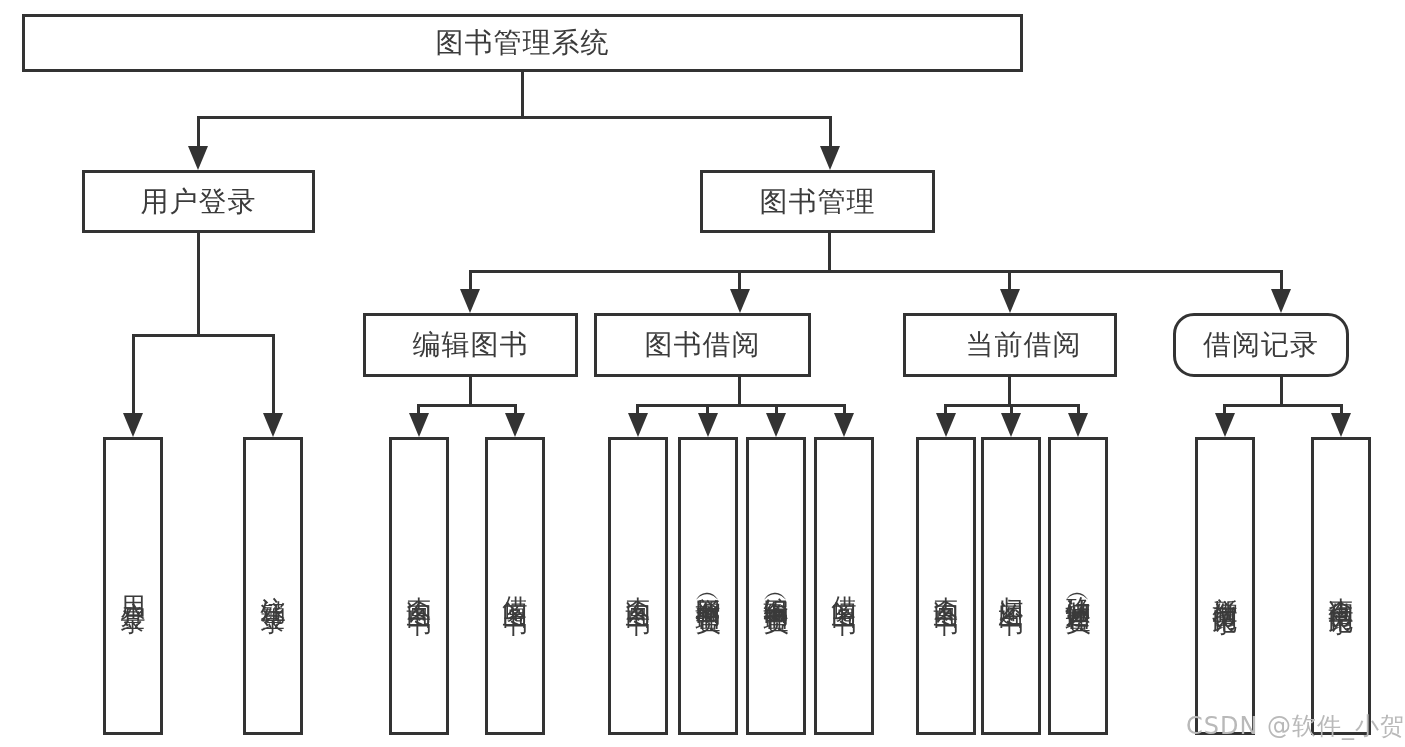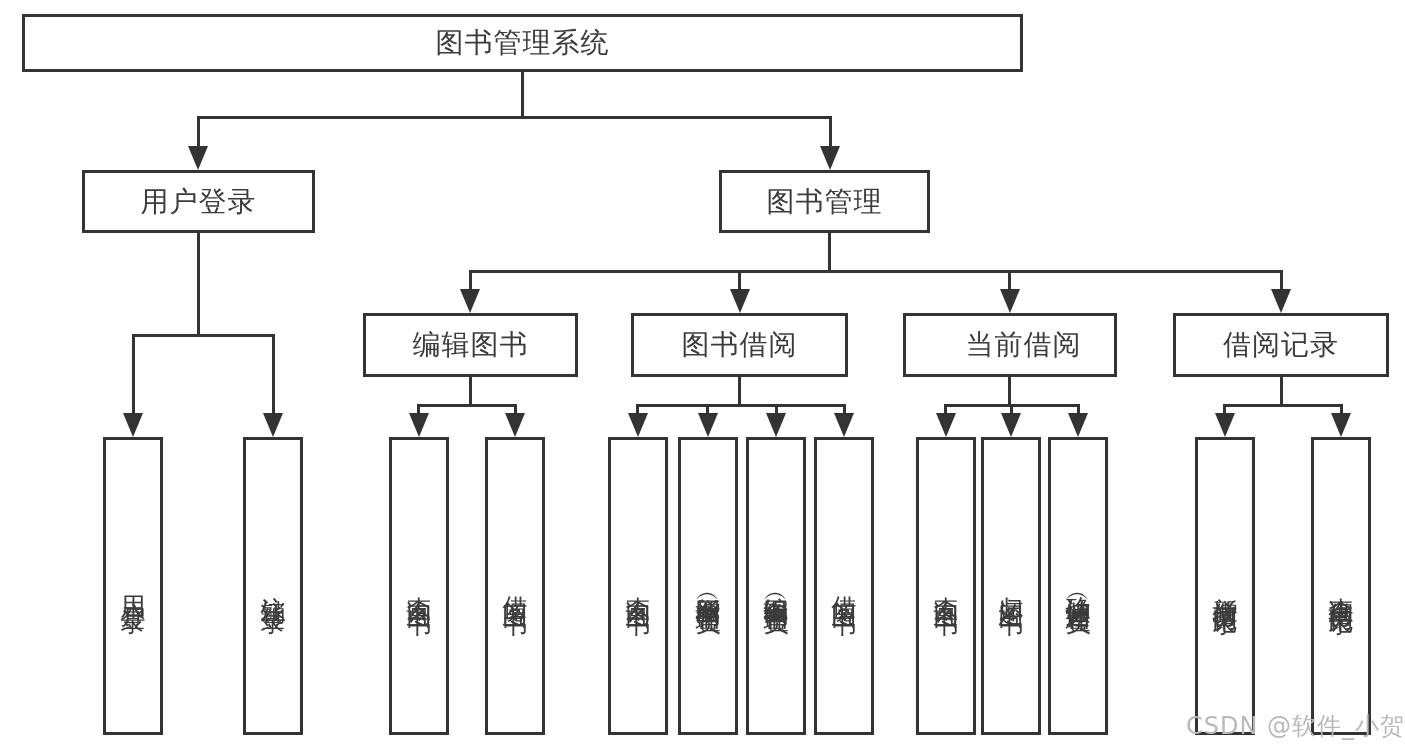--- a/index.html
+++ b/index.html
@@ -76,21 +76,21 @@
   <div class="vl" style="left:521px;top:72px;height:47px;"></div>
   <div class="hl" style="left:197px;top:116px;width:635px;"></div>
   <div class="vl" style="left:197px;top:116px;height:36px;"></div>
   <div class="arrow" style="left:188px;top:146px;"></div>
   <div class="vl" style="left:829px;top:116px;height:36px;"></div>
   <div class="arrow" style="left:820px;top:146px;"></div>
 
   <div class="box" style="left:82px;top:170px;width:233px;height:63px;">
     <span>用户登录</span>
   </div>
-  <div class="box" style="left:719px;top:170px;width:211px;height:63px;">
+  <div class="box" style="left:700px;top:170px;width:235px;height:63px;">
     <span>图书管理</span>
   </div>
 
   <div class="vl" style="left:197px;top:233px;height:104px;"></div>
   <div class="hl" style="left:132px;top:334px;width:143px;"></div>
   <div class="vl" style="left:132px;top:334px;height:83px;"></div>
   <div class="arrow" style="left:123px;top:413px;"></div>
   <div class="vl" style="left:272px;top:334px;height:83px;"></div>
   <div class="arrow" style="left:263px;top:413px;"></div>
 
@@ -101,27 +101,27 @@
   <div class="vl" style="left:738px;top:270px;height:23px;"></div>
   <div class="arrow" style="left:730px;top:289px;"></div>
   <div class="vl" style="left:1008px;top:270px;height:23px;"></div>
   <div class="arrow" style="left:1000px;top:289px;"></div>
   <div class="vl" style="left:1280px;top:270px;height:23px;"></div>
   <div class="arrow" style="left:1271px;top:289px;"></div>
 
   <div class="box" style="left:363px;top:313px;width:215px;height:64px;">
     <span>编辑图书</span>
   </div>
-  <div class="box" style="left:631px;top:313px;width:217px;height:64px;">
+  <div class="box" style="left:594px;top:313px;width:217px;height:64px;">
     <span>图书借阅</span>
   </div>
   <div class="box" style="left:903px;top:313px;width:214px;height:64px;padding-left:27px;">
     <span>当前借阅</span>
   </div>
-  <div class="box" style="left:1173px;top:313px;width:216px;height:64px;">
+  <div class="box" style="left:1173px;top:313px;width:176px;height:64px;border-radius:21px;">
     <span>借阅记录</span>
   </div>
 
   <div class="vl" style="left:469px;top:377px;height:30px;"></div>
   <div class="hl" style="left:417px;top:404px;width:100px;"></div>
   <div class="vl" style="left:417px;top:404px;height:13px;"></div>
   <div class="arrow" style="left:409px;top:413px;"></div>
   <div class="vl" style="left:514px;top:404px;height:13px;"></div>
   <div class="arrow" style="left:505px;top:413px;"></div>
 

